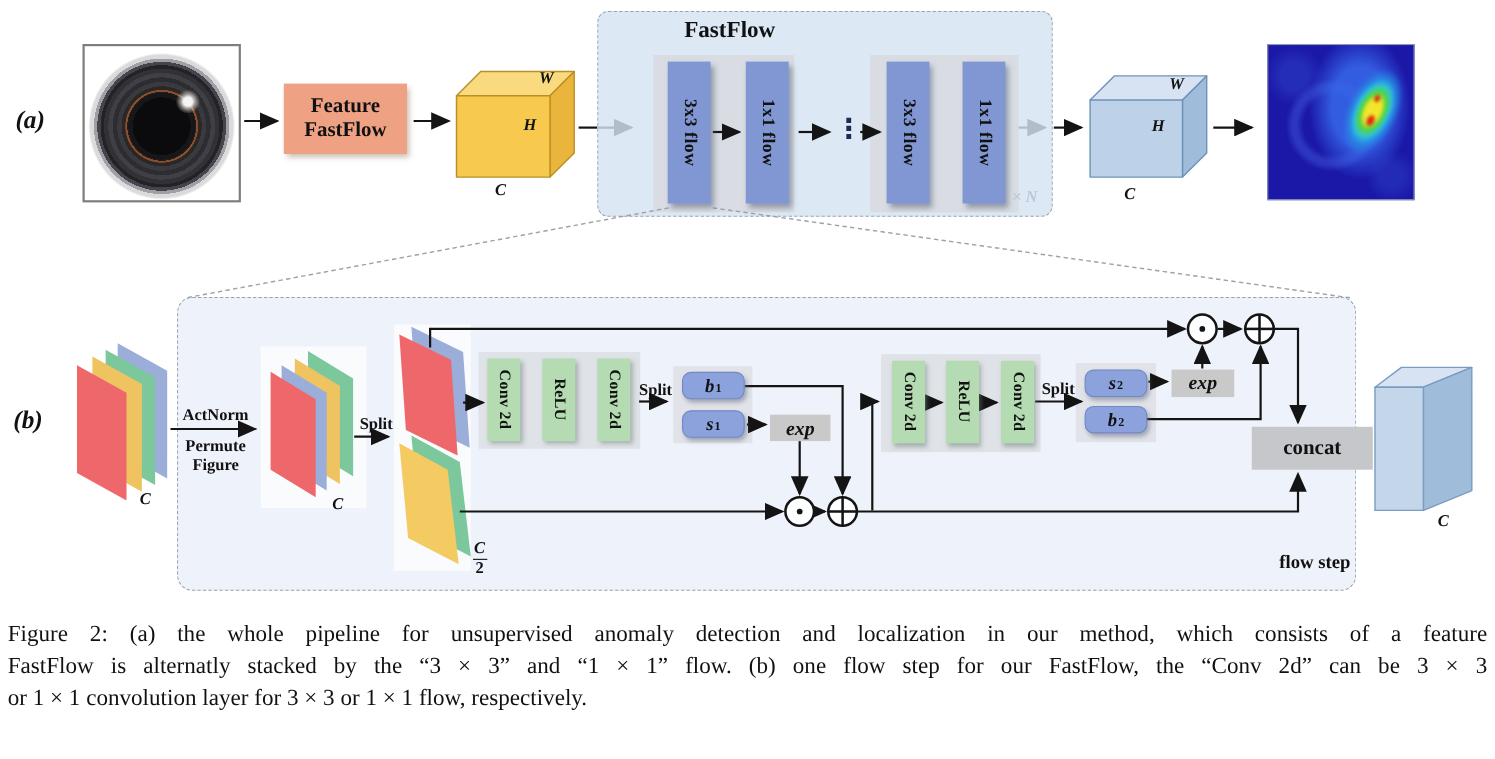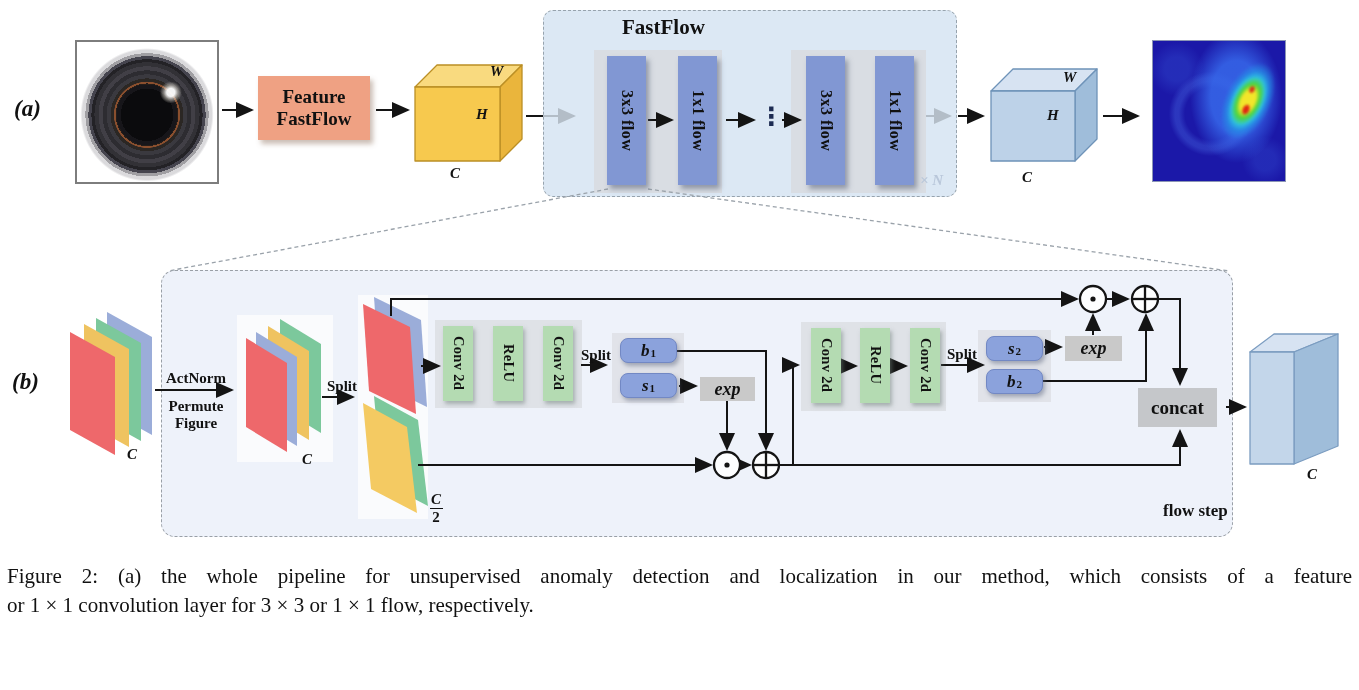--- a/index.html
+++ b/index.html
@@ -65,21 +65,21 @@
             display:flex;align-items:center;justify-content:center;}
   .greenblk .vtext{font-size:14.5px;letter-spacing:.3px;}
   .bluebox{width:57px;height:25px;background:#8ba2dc;border:1px solid #7288c4;border-radius:8px;
            box-shadow:2px 3px 4px rgba(95,105,130,.5);box-sizing:border-box;
            display:flex;align-items:center;justify-content:center;
            font-weight:bold;font-style:italic;font-size:17px;}
   .bluebox sub{font-size:11px;font-style:normal;font-weight:bold;margin-left:1px;transform:translateY(2px);}
   .graybox{background:#c9c9c9;display:flex;align-items:center;justify-content:center;
            font-weight:bold;font-style:italic;font-size:18px;}
   .small-lab{font-size:15px;font-weight:bold;text-align:center;}
-  .concat{left:1138px;top:388px;width:79px;height:39px;background:#c5c7ca;
+  .concat{left:1138px;top:388px;width:110px;height:39px;background:#c5c7ca;
           display:flex;align-items:center;justify-content:center;font-weight:bold;font-size:19px;}
   .flowstep{left:1136px;top:501px;font-size:17px;font-weight:bold;margin-left:27px;}
   .fracbox{left:426px;top:492px;width:20px;text-align:center;font-size:15px;font-weight:bold;font-style:italic;line-height:15px;}
   .fracbar{width:13px;border-top:1.8px solid #111;margin:1px auto;}
 
   
   .caption{left:7px;top:562px;width:1345px;font-size:21px;line-height:29.2px;}
   .capline{width:100%;white-space:nowrap;}
   .cap-just{text-align:justify;text-align-last:justify;white-space:normal;height:29.2px;overflow:hidden;}
 </style>
@@ -311,16 +311,17 @@
       <sub>2</sub>
   </div>
   <div class="abs fg graybox" style="left:1065px;top:336px;width:57px;height:25px;">exp</div>
 
   <div class="abs fg concat">concat</div>
   <div class="abs fg flowstep">flow step</div>
   <div class="abs fg cube-lab" style="left:1302px;top:466px;width:20px;text-align:center;">C</div>
 
   <div class="abs fg caption">
     <div class="capline cap-just">Figure 2: (a) the whole pipeline for unsupervised anomaly detection and localization in our method, which consists of a feature</div>
+    <div class="capline cap-just">FastFlow is alternatly stacked by the “3 × 3” and “1 × 1” flow. (b) one flow step for our FastFlow, the “Conv 2d” can be 3 × 3</div>
     <div class="capline">or 1 × 1 convolution layer for 3 × 3 or 1 × 1 flow, respectively.</div>
   </div>
 
 </div>
 
 </body></html>

